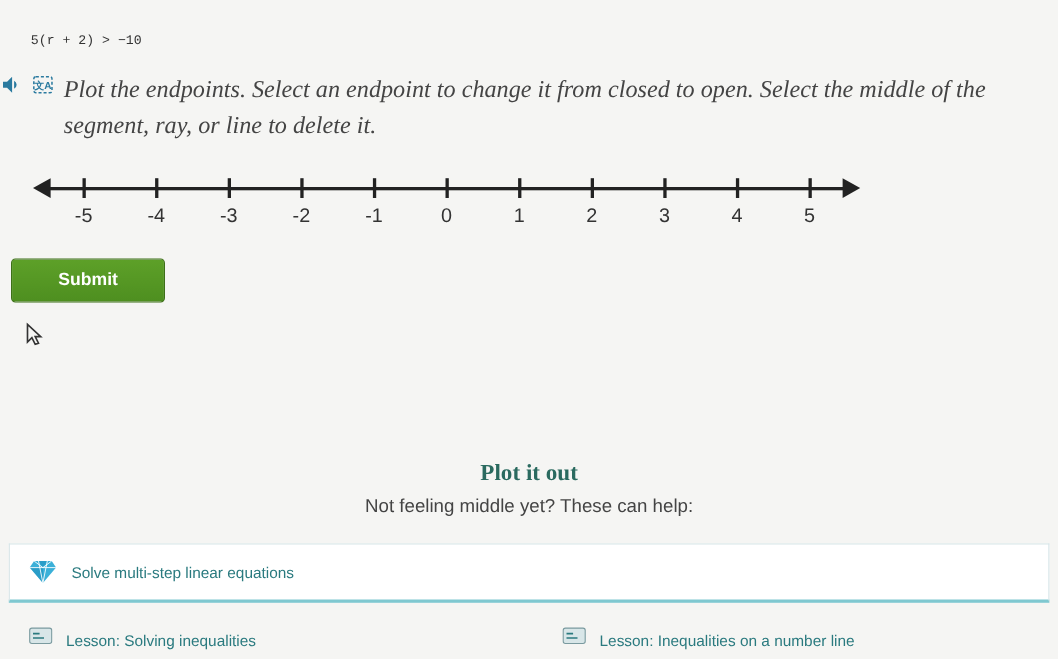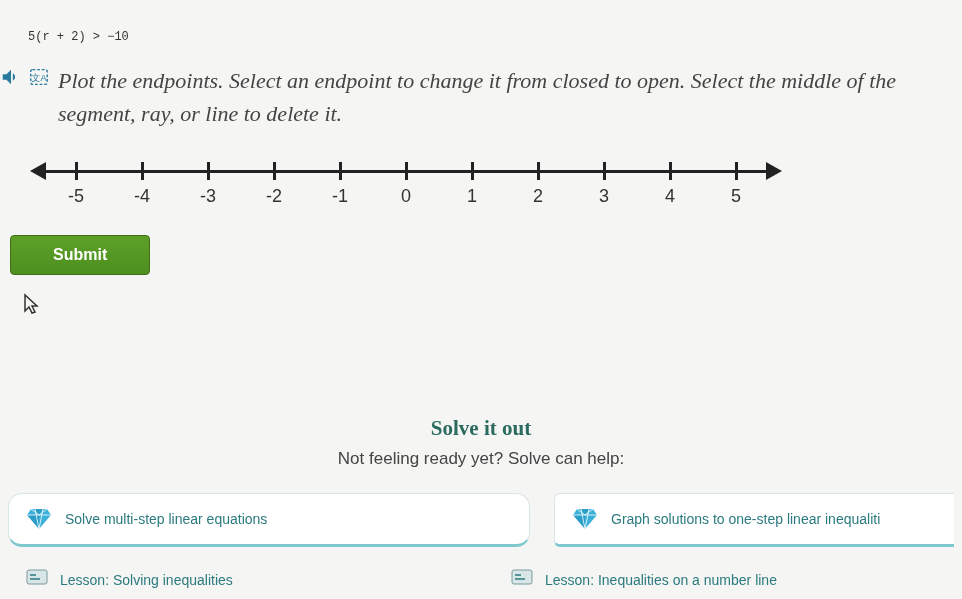--- a/index.html
+++ b/index.html
@@ -20,20 +20,21 @@
     .instruction-row {
       display: flex;
       align-items: flex-start;
       margin: 20px 0 0 0;
       gap: 8px;
     }
     .instruction-row .icons {
       display: flex;
       gap: 6px;
       padding-top: 2px;
+      font-weight: bold;
     }
     .instruction-text {
       font-style: italic;
       font-size: 22px;
       color: #444;
       line-height: 1.5;
       max-width: 900px;
     }
     .number-line {
       margin: 28px 0 0 36px;
@@ -107,21 +108,21 @@
     .help-row {
       display: flex;
       gap: 24px;
       margin: 24px 0 0 0;
       padding: 0 8px;
     }
     .help-card {
       background: #fff;
       border: 1px solid #d8e6e8;
       border-bottom: 3px solid #7fc8d0;
-      border-radius: 14px;
+      border-radius: 0;
       padding: 14px 18px;
       display: flex;
       align-items: center;
       gap: 14px;
       flex: 1;
       min-height: 54px;
     }
     .help-card.right { flex: 0.75; border-right: none; border-radius: 6px 0 0 6px; }
     .help-card.left { flex: 1; }
     .help-label {
@@ -203,45 +204,35 @@
 
 <button class="submit-btn">Submit</button>
 
 <div class="cursor-icon">
   <svg width="20" height="24" viewBox="0 0 20 24">
       <path fill="none" stroke="#333" stroke-width="1.5" d="M3 2 L3 18 L7 14 L10 20 L13 19 L10 13 L15 13 Z"></path>
     </svg>
 </div>
 
 <div class="work-it-out">
-  <div class="work-title">Solve it out</div>
-  <div class="work-sub">Not feeling ready yet? Solve can help:</div>
+  <div class="work-title">Plot it out</div>
+  <div class="work-sub">Not feeling middle yet? These can help:</div>
 </div>
 
 <div class="help-row">
   <div class="help-card left">
     <span class="diamond-icon">
       <svg width="24" height="20" viewBox="0 0 24 20">
           <path fill="#3bb0d8" d="M4 0 L20 0 L24 6 L12 20 L0 6 Z"></path>
           <path fill="#1a8ab8" d="M8 0 L12 6 L16 0 Z M0 6 L12 6 L12 20 Z" opacity="0.5"></path>
           <path stroke="#fff" stroke-width="0.8" fill="none" d="M0 6 L24 6 M8 0 L12 20 M16 0 L12 20 M4 0 L12 6 M20 0 L12 6"></path>
         </svg>
     </span>
     <span class="help-label">Solve multi-step linear equations</span>
   </div>
-  <div class="help-card right">
-    <span class="diamond-icon">
-      <svg width="24" height="20" viewBox="0 0 24 20">
-          <path fill="#3bb0d8" d="M4 0 L20 0 L24 6 L12 20 L0 6 Z"></path>
-          <path fill="#1a8ab8" d="M8 0 L12 6 L16 0 Z M0 6 L12 6 L12 20 Z" opacity="0.5"></path>
-          <path stroke="#fff" stroke-width="0.8" fill="none" d="M0 6 L24 6 M8 0 L12 20 M16 0 L12 20 M4 0 L12 6 M20 0 L12 6"></path>
-        </svg>
-    </span>
-    <span class="help-label">Graph solutions to one-step linear inequaliti</span>
-  </div>
 </div>
 
 <div class="lesson-row">
   <div class="lesson-card">
     <span>
       <svg width="22" height="18" viewBox="0 0 22 18">
           <rect x="1" y="1" width="20" height="14" rx="2" fill="#d8e6e8" stroke="#7a9a9f" stroke-width="1"></rect>
           <path stroke="#2a7a7f" stroke-width="1.5" fill="none" d="M4 6 L10 6 M4 10 L14 10"></path>
         </svg>
     </span>

